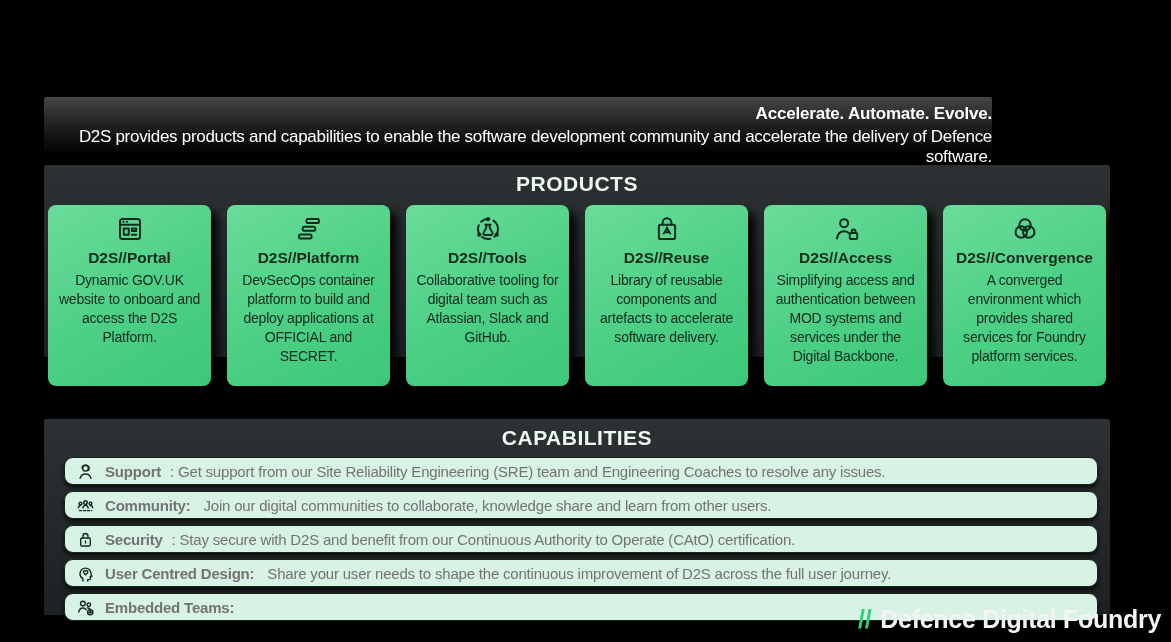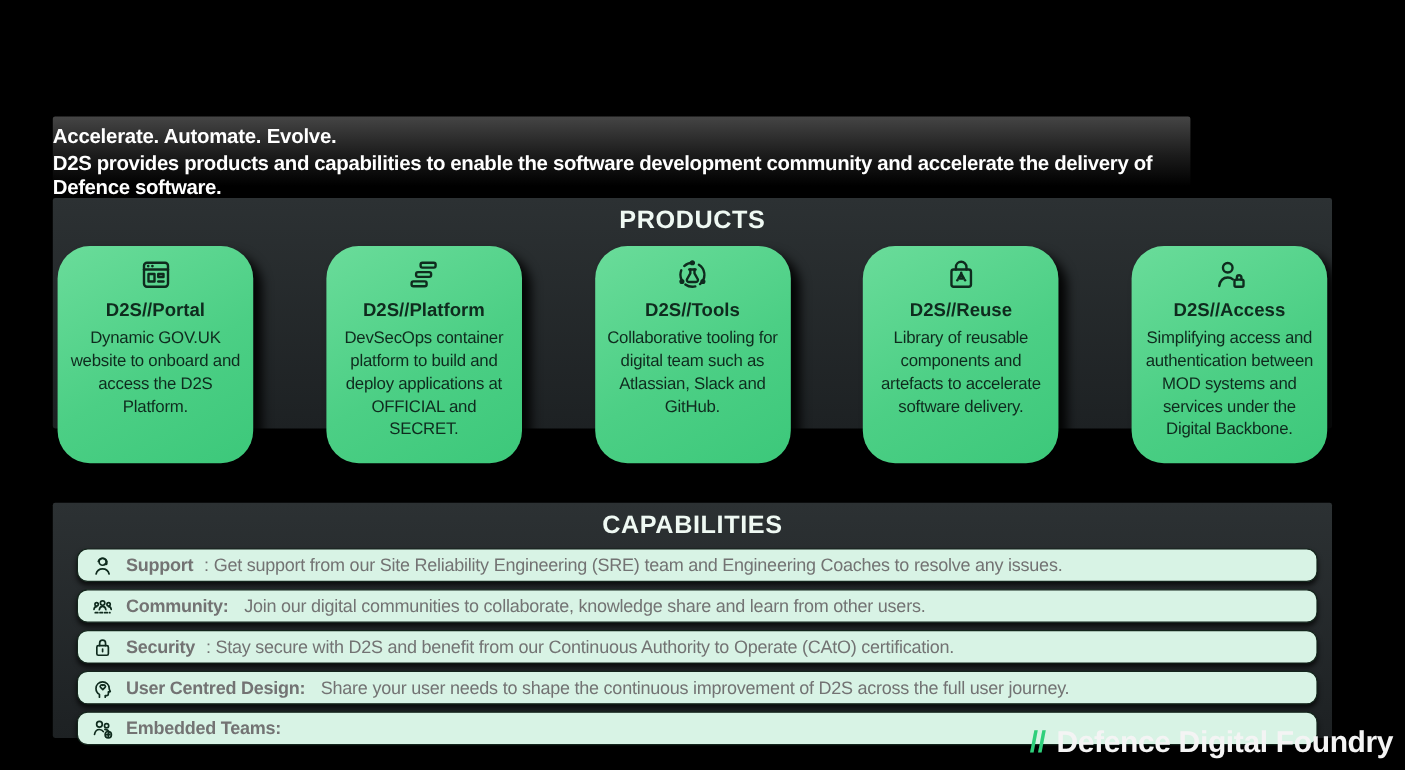--- a/index.html
+++ b/index.html
@@ -9,42 +9,42 @@
   }
   
   .page-title{
     position:absolute;left:44px;top:30px;font-size:41px;font-weight:bold;
     color:#2fd07c;letter-spacing:-0.5px;
   }
   
   .banner{
     position:absolute;left:44px;top:97px;width:948px;height:58px;
     background:linear-gradient(180deg,#454545 0%,#1c1c1c 55%,#000 100%);
-    text-align:left;border-radius:2px;
+    text-align:right;border-radius:2px;
   }
   .banner-headline{font-size:17px;font-weight:bold;padding-top:7px;letter-spacing:-0.2px;}
-  .banner-subline{font-size:17px;margin-top:3px;letter-spacing:-0.3px;font-weight:bold;}
+  .banner-subline{font-size:17px;margin-top:3px;letter-spacing:-0.3px;}
   
   .panel{
     position:absolute;left:44px;width:1066px;
     background:linear-gradient(180deg,#2c3133 0%,#1d2123 100%);
     border-radius:2px;box-sizing:border-box;
   }
   .panel.products{top:165px;height:192px;}
   .panel.capabilities{top:419px;height:196px;}
   .panel-header{
     text-align:center;font-size:21px;font-weight:bold;color:#eff9f3;
     padding-top:7px;letter-spacing:0.5px;
   }
   
   .cards{
     display:flex;justify-content:space-between;padding:0 4px;margin-top:9px;
   }
   .card{
-    width:163px;height:181px;border-radius:27px;box-sizing:border-box;
+    width:163px;height:181px;border-radius:8px;box-sizing:border-box;
     background:linear-gradient(150deg,#6adc9a 0%,#4ccf85 55%,#3cc87a 100%);
     box-shadow:7px 7px 9px rgba(0,0,0,0.92);
     color:#0f2b1e;text-align:center;padding:9px 9px 6px;
   }
   .card-icon svg{width:30px;height:30px;display:inline-block;}
   .card-title{font-size:15.5px;font-weight:bold;margin:1px 0 4px;}
   .card-text{font-size:14px;line-height:1.36;letter-spacing:-0.2px;}
   
   .cap-rows{margin:7px 12px 0 20px;}
   .cap-row{
@@ -145,20 +145,31 @@
               <circle cx="10.5" cy="7.3" r="3.2"></circle>
               <path d="M4.8 19.5c.6-3.7 2.9-5.7 5.7-5.7 1.3 0 2.5.4 3.4 1.2"></path>
               <rect x="15" y="15.2" width="6" height="4.8" rx="1"></rect>
               <path d="M16.6 15.2v-1.4a1.5 1.5 0 0 1 3 0v1.4"></path>
             </svg>
         </span>
         <div class="card-title">D2S//Access</div>
         <div class="card-text">Simplifying access and authentication between MOD systems and services under the Digital Backbone.</div>
       </div>
 
+      <div class="card">
+        <span class="card-icon">
+          <svg viewBox="0 0 24 24">
+              <circle cx="12" cy="8.8" r="4.6"></circle>
+              <circle cx="9" cy="14.4" r="4.6"></circle>
+              <circle cx="15" cy="14.4" r="4.6"></circle>
+            </svg>
+        </span>
+        <div class="card-title">D2S//Convergence</div>
+        <div class="card-text">A converged environment which provides shared services for Foundry platform services.</div>
+      </div>
 
     </div>
   </div>
 
   <div class="panel capabilities">
     <div class="panel-header">CAPABILITIES</div>
     <div class="cap-rows">
 
       <div class="cap-row">
         <span class="cap-icon">

